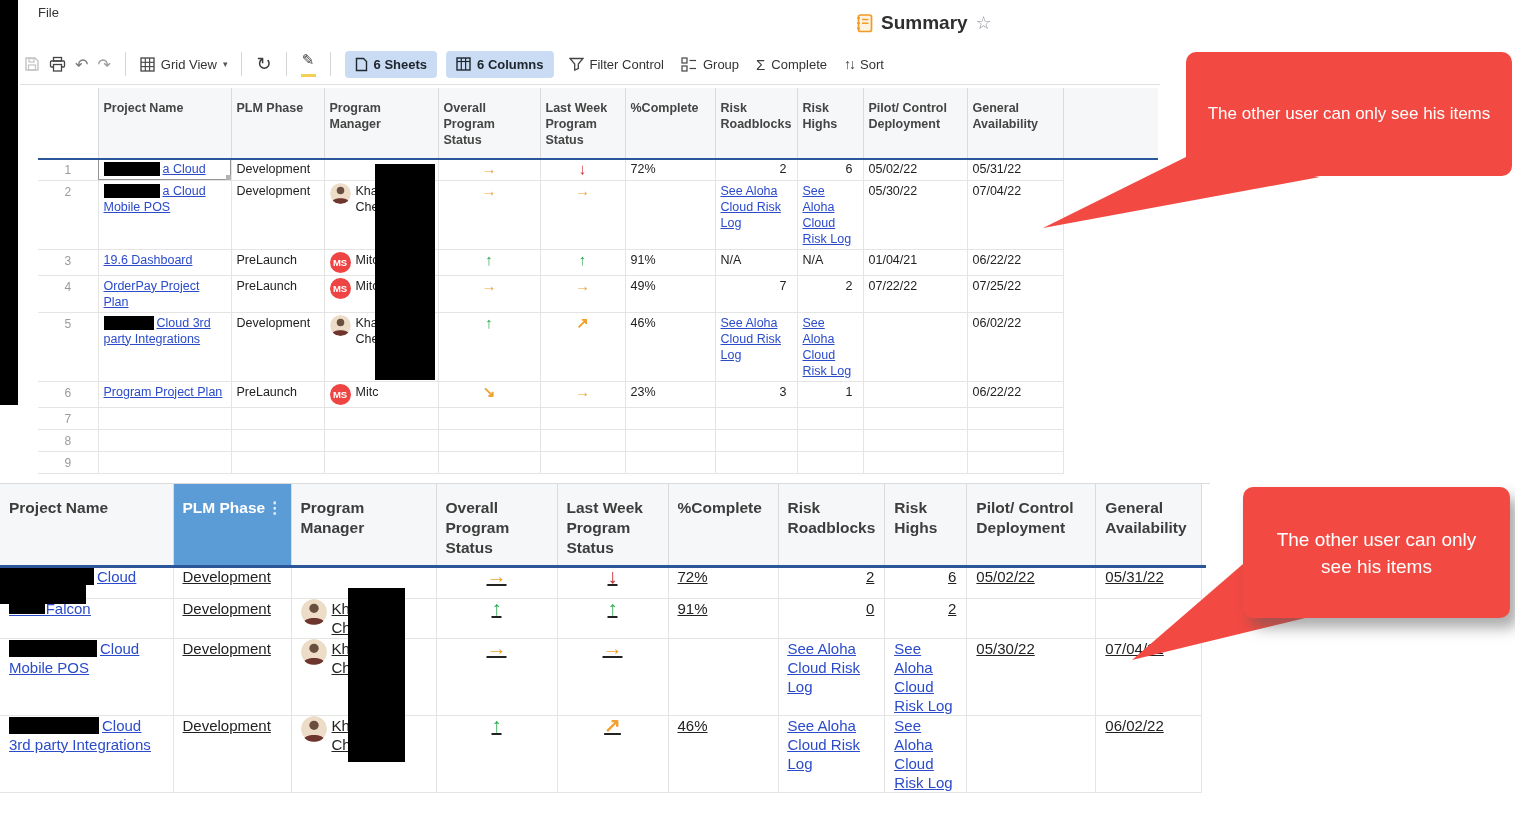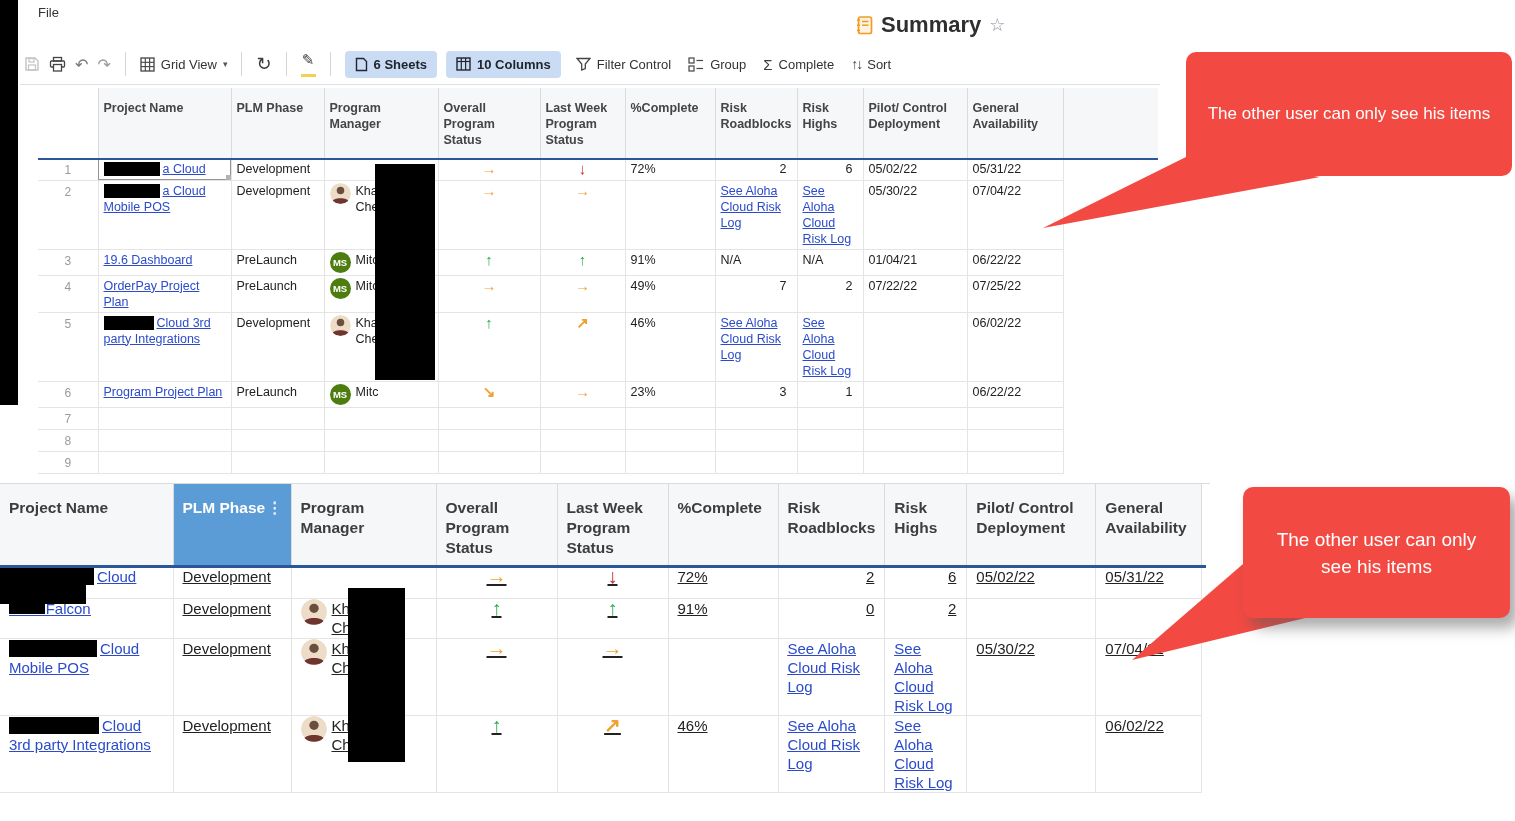--- a/index.html
+++ b/index.html
@@ -3,21 +3,21 @@
 <meta charset="utf-8">
 <style>
   html,body{margin:0;padding:0;background:#fff;}
   body{width:1515px;height:821px;position:relative;overflow:hidden;
        font-family:"Liberation Sans",sans-serif;color:#222;}
   .abs{position:absolute;}
   
   #black-strip{left:0;top:0;width:18px;height:405px;background:#000;}
   #file-menu{left:38px;top:5px;font-size:13px;color:#333;}
   #title-bar{left:856px;top:12px;display:flex;align-items:center;gap:8px;}
-  #title-bar .t{font-size:22px;font-weight:bold;color:#2f2f2f;}
+  #title-bar .t{font-size:19px;font-weight:bold;color:#2f2f2f;}
   #title-bar .star{font-size:18px;color:#8d929b;}
   #toolbar{left:24px;top:44px;width:1136px;height:40px;display:flex;align-items:center;gap:9px;}
   #toolbar-underline{left:20px;top:84px;width:1140px;height:1px;background:#e0e0e0;}
   .tbi{display:flex;align-items:center;gap:6px;font-size:13px;color:#333;cursor:default;}
   .tbi .glyph{font-size:16px;color:#555;}
   .vsep{width:1px;height:24px;background:#d4d4d4;margin:0 5px;}
   .chip{display:flex;align-items:center;gap:6px;background:#c9dcf4;border-radius:4px;
         padding:6px 10px;font-size:13px;font-weight:600;color:#20262e;}
   .pencil-wrap{display:flex;flex-direction:column;align-items:center;}
   .pencil-wrap .bar{width:15px;height:3px;background:#f2cf56;margin-top:-1px;}
@@ -41,21 +41,21 @@
   .arrow{display:block;text-align:center;font-weight:bold;}
   #top-grid .arrow{font-size:15px;}
   #bottom-grid .arrow{font-size:20px;}
   th.sel{background:#5b9cd6 !important;color:#fff !important;position:relative;}
   th.sel .dots{position:absolute;right:7px;top:14px;color:#e8f1fb;font-weight:bold;letter-spacing:1px;}
   .sel-cell{outline:1px solid #949494;outline-offset:-1px;position:relative;}
   .sel-cell:after{content:"";position:absolute;right:0;bottom:0;width:5px;height:5px;background:#b3b3b3;}
   .pm-wrap{display:flex;gap:5px;align-items:flex-start;}
   .pm-name div{white-space:nowrap;}
   .av{flex:0 0 auto;border-radius:50%;display:inline-block;text-align:center;}
-  .av-ms{background:#4d7c0f;color:#fff;font-weight:bold;}
+  .av-ms{background:#ef4444;color:#fff;font-weight:bold;}
   #top-grid .av-ms{width:21px;height:21px;line-height:21px;font-size:9.5px;}
   .freeze{position:absolute;background:#2b579a;z-index:4;}
   .redact{position:absolute;background:#000;z-index:5;}
   .rspan{display:inline-block;background:#000;height:1.1em;vertical-align:text-bottom;margin-right:3px;}
   
   .callout{position:absolute;background:#f24a42;border-radius:10px;color:#fff;text-align:center;
         display:flex;align-items:center;justify-content:center;padding:10px 16px;box-sizing:border-box;z-index:10;}
   .tail{position:absolute;z-index:9;}
   #callout-top{left:1186px;top:52px;width:326px;height:124px;font-size:17px;line-height:24px;}
   #callout-bottom{left:1243px;top:487px;width:267px;height:131px;font-size:19px;line-height:27px;
@@ -130,21 +130,21 @@
     </svg>
     <span>6 Sheets</span>
   </span>
   <span class="chip">
     <svg width="15" height="14" viewBox="0 0 15 14">
       <rect x="1" y="1" width="13" height="12" fill="none" stroke="#20262e" stroke-width="1.4"></rect>
       <line x1="1" y1="4.5" x2="14" y2="4.5" stroke="#20262e" stroke-width="1.2"></line>
       <line x1="5.3" y1="1" x2="5.3" y2="13" stroke="#20262e" stroke-width="1.2"></line>
       <line x1="9.6" y1="1" x2="9.6" y2="13" stroke="#20262e" stroke-width="1.2"></line>
     </svg>
-    <span>10 Columns</span>
+    <span>6 Columns</span>
   </span>
   <span class="tbi" style="margin-left:6px">
     <svg width="15" height="14" viewBox="0 0 15 14">
       <path d="M1 1.5 h13 L9.3 7 v4.5 L5.7 13 V7 Z" fill="none" stroke="#444" stroke-width="1.3"></path>
     </svg>
     <span>Filter Control</span>
   </span>
   <span class="tbi" style="margin-left:8px">
     <svg width="16" height="15" viewBox="0 0 16 15">
       <rect x="1" y="1" width="5" height="5" fill="none" stroke="#444" stroke-width="1.2"></rect>

